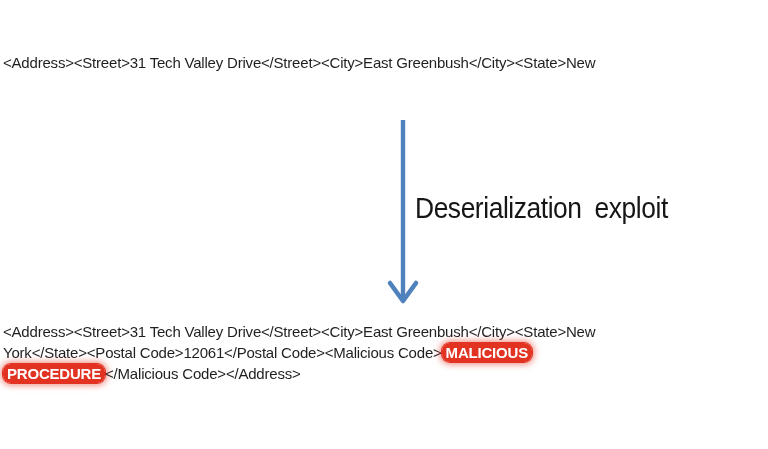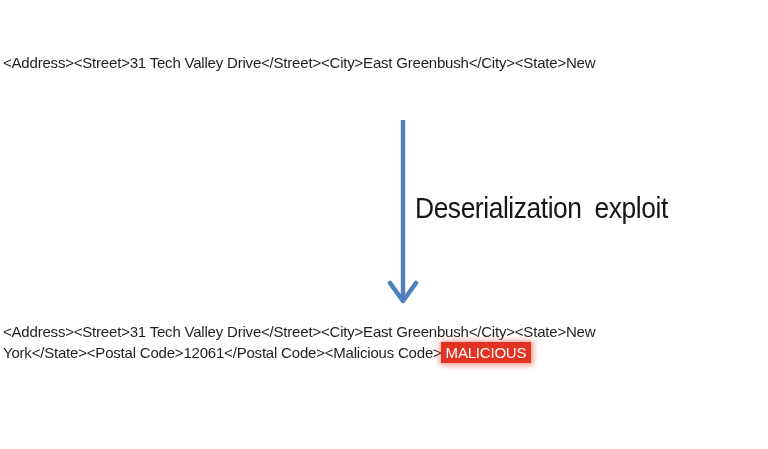--- a/index.html
+++ b/index.html
@@ -30,22 +30,22 @@
     top: 53px;
     line-height: 20px;
   }
   .xml-block.bottom {
     top: 321px;
     line-height: 21px;
   }
   .hl {
     background: var(--highlight-bg, #e23322);
     color: var(--highlight-text, #ffffff);
-    font-weight: 400;
-    border-radius: 0;
+    font-weight: 700;
+    border-radius: 8px;
     padding: 1px 4px;
     box-shadow: 0 0 0 1px var(--highlight-bg, #e23322),
                 0 0 6px 2.5px rgba(227, 55, 36, 0.55);
   }
   .arrow-svg {
     position: absolute;
     left: 384px;
     top: 117px;
     width: 38px;
     height: 190px;
@@ -82,15 +82,18 @@
     <path class="stroke" d="M 6 166 L 19 184 L 32 166" stroke-width="4.6" stroke-linecap="round" stroke-linejoin="round"></path>
   </svg>
 
   <div class="arrow-label">Deserialization exploit</div>
 
   <div class="xml-block bottom">
     <div class="xml-line">&lt;Address&gt;&lt;Street&gt;31 Tech Valley Drive&lt;/Street&gt;&lt;City&gt;East Greenbush&lt;/City&gt;&lt;State&gt;New</div>
     <div class="xml-line">
       <span>York&lt;/State&gt;&lt;Postal Code&gt;12061&lt;/Postal Code&gt;&lt;Malicious Code&gt;</span><span class="hl">MALICIOUS</span>
     </div>
+    <div class="xml-line">
+      <span class="hl">PROCEDURE</span><span>&lt;/Malicious Code&gt;&lt;/Address&gt;</span>
+    </div>
   </div>
 
 </div>
 
 </body></html>

